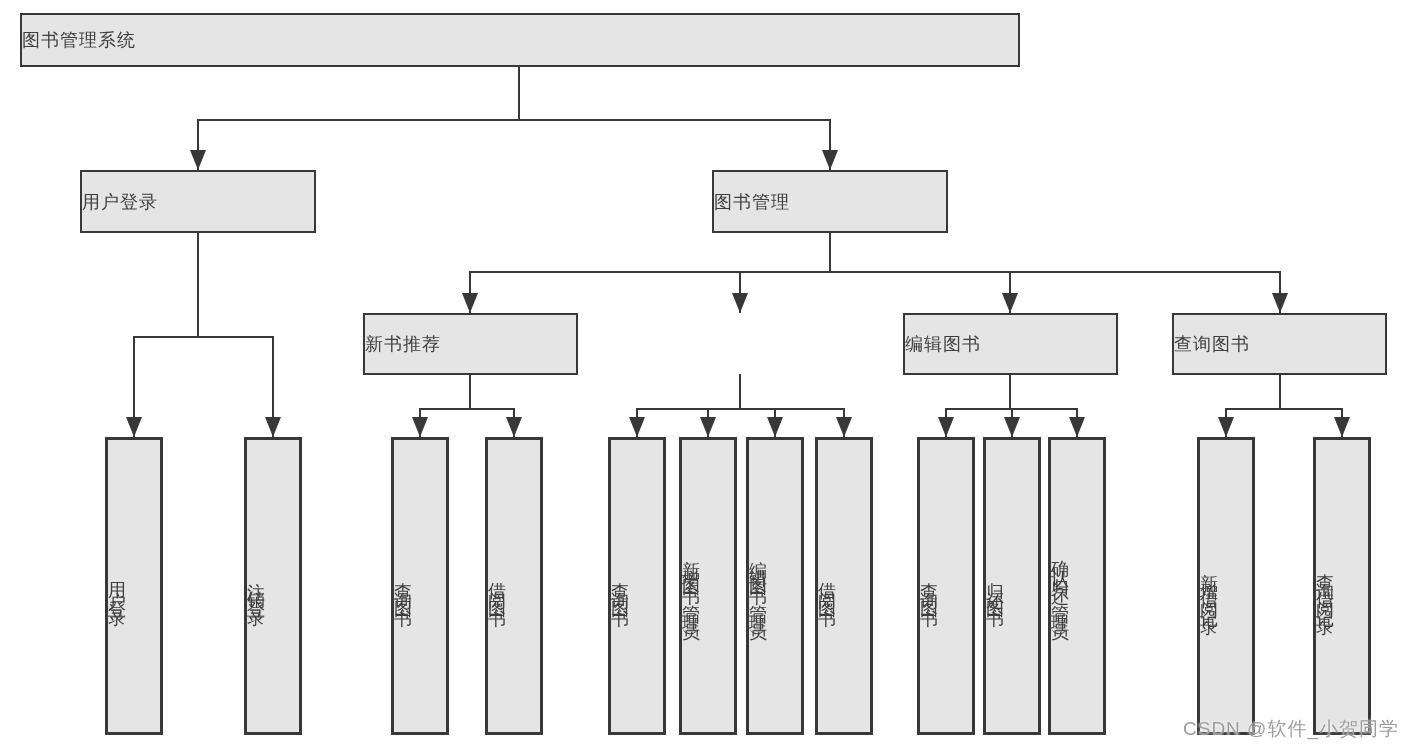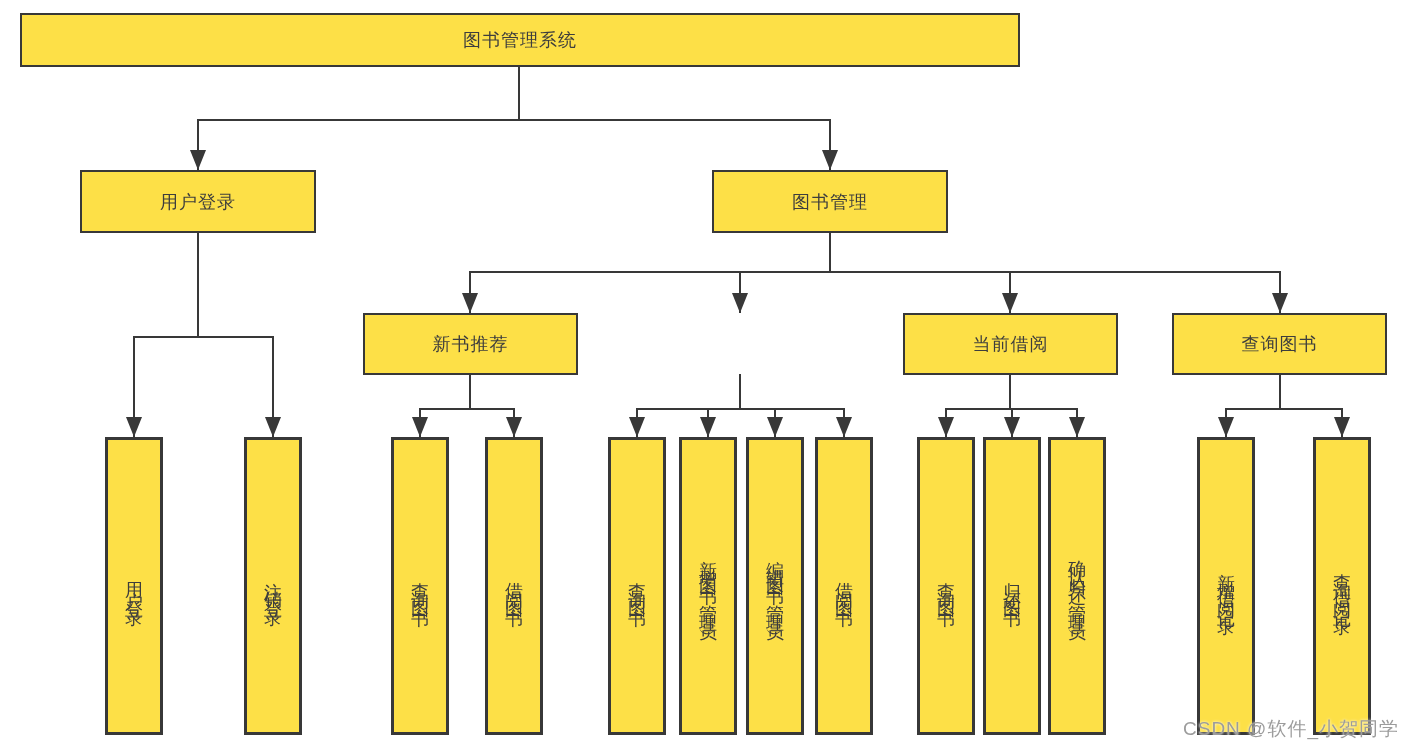--- a/index.html
+++ b/index.html
@@ -1,23 +1,23 @@
 <!DOCTYPE html>
 <html><head>
 <meta charset="utf-8">
 <style>
   html,body { margin:0; padding:0; background:#ffffff; }
   #stage {
     position:relative; width:1405px; height:747px; background:#ffffff;
     font-family:"Liberation Sans", sans-serif; overflow:hidden;
   }
   .box {
-    position:absolute; box-sizing:border-box; background:#fde047;
+    position:absolute; box-sizing:border-box; background:#e5e5e5;
     border:2px solid #383838; color:#3d3d3d;
-    display:flex; align-items:center; justify-content:center;
+    display:flex; align-items:center; 
     font-size:18px; letter-spacing:1px; z-index:2;
   }
   .vbox { border-width:3px; }
   .vbox .vtext {
     writing-mode:vertical-rl; text-orientation:mixed;
     letter-spacing:9px; line-height:1; white-space:nowrap;
   }
   .hline, .vline { position:absolute; background:#383838; z-index:1; }
   .hline { height:2px; }
   .vline { width:2px; }
@@ -48,21 +48,21 @@
   <div class="box" style="left:712px; top:170px; width:236px; height:63px;">
     <span>图书管理</span>
   </div>
 
   <div class="box" style="left:363px; top:313px; width:215px; height:62px;">
     <span>新书推荐</span>
   </div>
 
 
   <div class="box" style="left:903px; top:313px; width:215px; height:62px;">
-    <span>当前借阅</span>
+    <span>编辑图书</span>
   </div>
 
   <div class="box" style="left:1172px; top:313px; width:215px; height:62px;">
     <span>查询图书</span>
   </div>
 
   <div class="box vbox" style="left:105px; top:437px; width:58px; height:298px;">
     <span class="vtext">用户登录</span>
   </div>
   <div class="box vbox" style="left:244px; top:437px; width:58px; height:298px;">

